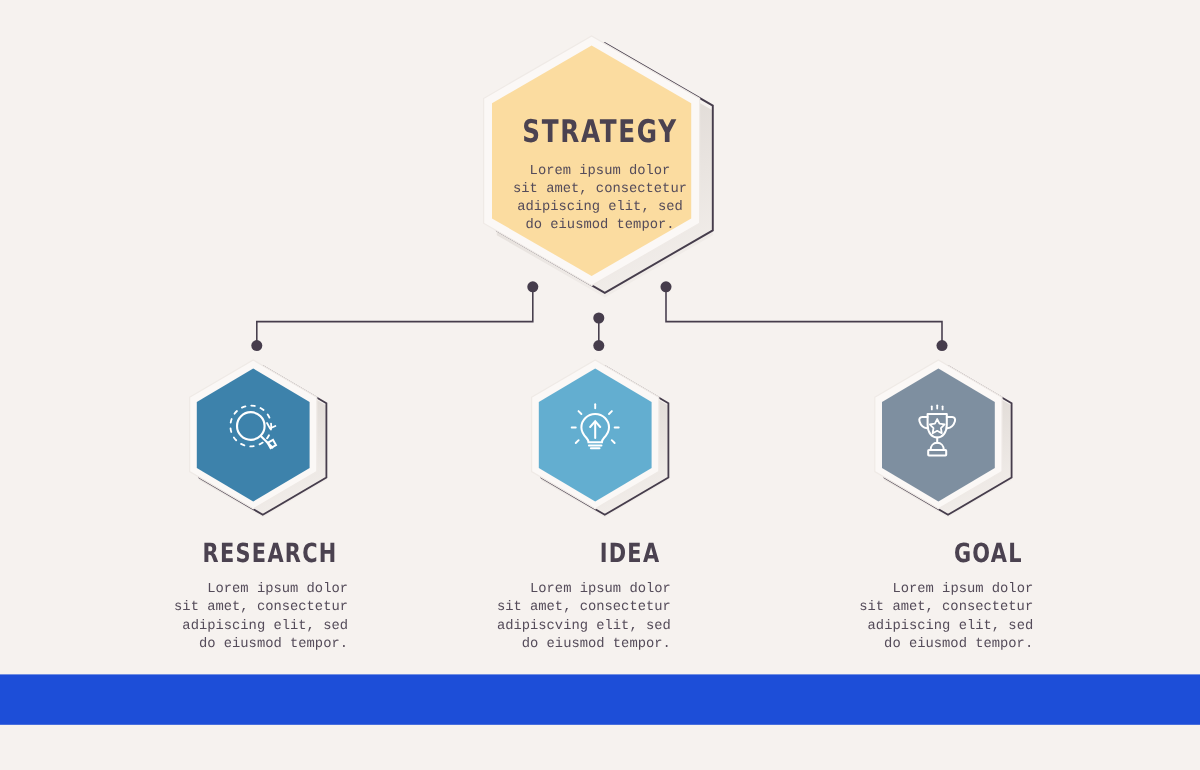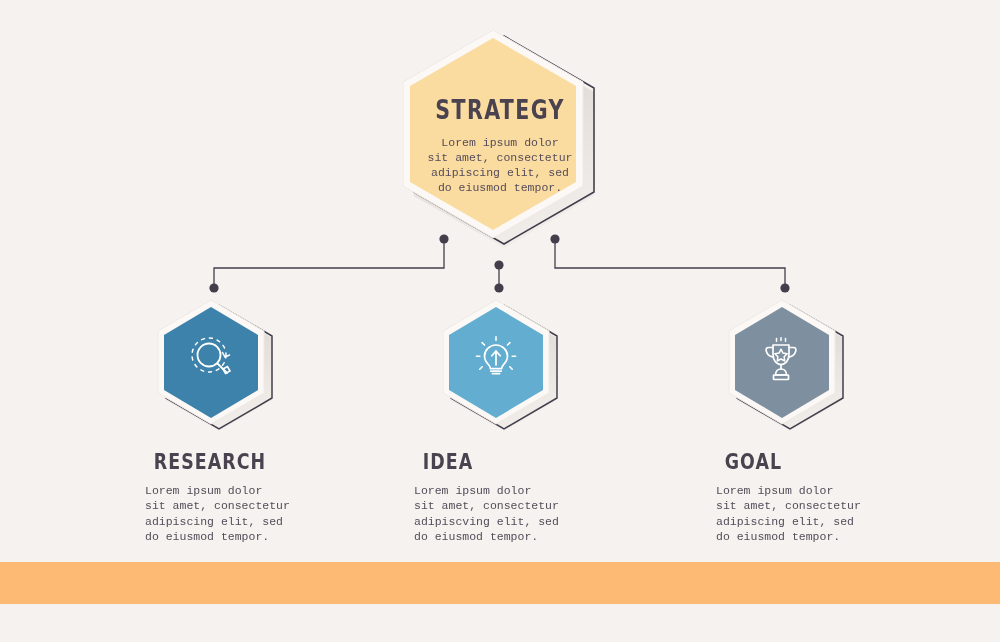--- a/index.html
+++ b/index.html
@@ -10,21 +10,21 @@
     width: 1000px;
     height: 642px;
     overflow: hidden;
     font-family: "DejaVu Sans", sans-serif;
     background: #f6f2ef;
   }
   #stage {
     position: relative;
     width: 1000px;
     height: 604px;
-    background: #fdba74;
+    background: #1d4ed8;
   }
 
   
   #canvas {
     position: absolute;
     left: 0; top: 0;
     width: 1000px;
     height: 562px;
     background: #f6f2ef;
     overflow: hidden;
@@ -43,21 +43,21 @@
     position: absolute;
   }
   .hexgroup svg {
     display: block;
     overflow: visible;
   }
 
   
   .nodetext {
     position: absolute;
-    text-align: left;
+    text-align: right;
     color: #4b4250;
   }
   .node-title {
     font-family: "DejaVu Sans Condensed", "Liberation Sans Narrow", "Liberation Sans", sans-serif;
     font-weight: bold;
     font-size: 22px;
     letter-spacing: 1.2px;
     color: #4b4250;
     line-height: 1.1;
     margin: 0 0 9px 0;

